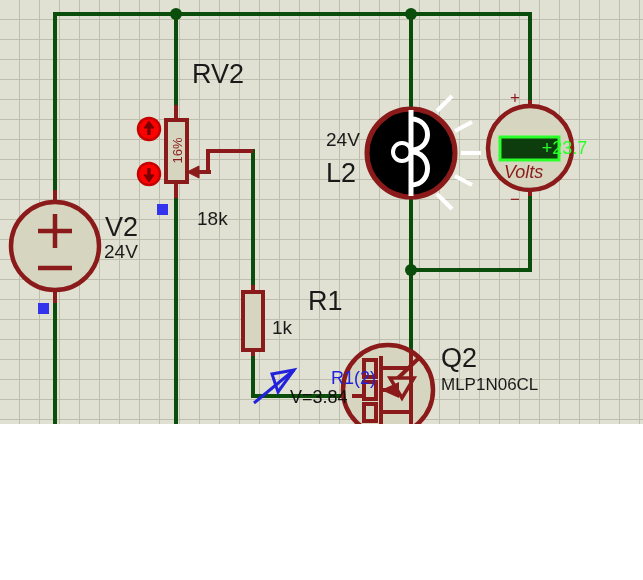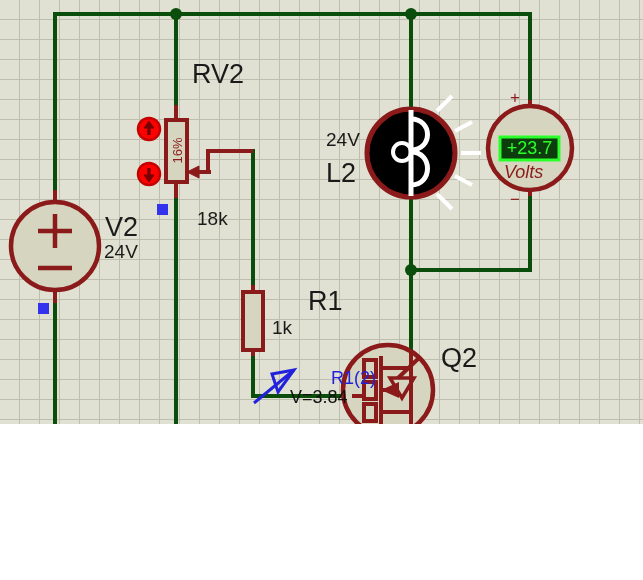--- a/index.html
+++ b/index.html
@@ -218,22 +218,23 @@
   <div class="lbl lbl-big" style="left:272px;top:286px;margin-left:36px;">R1</div>
 
   <div class="lbl lbl-mid" style="left:272px;top:317px;">1k</div>
 
   <div class="lbl lbl-mid" style="left:326px;top:129px;">24V</div>
 
   <div class="lbl lbl-big" style="left:326px;top:158px;">L2</div>
 
   <div class="lbl lbl-big" style="left:441px;top:343px;">Q2</div>
 
-
-  <div class="lbl meter-digits" style="left:503px;top:138px;width:53px;text-align:center;">+23.7</div>
+  <div class="lbl lbl-small" style="left:441px;top:375px;">MLP1N06CL</div>
+
+  <div class="lbl meter-digits" style="left:503px;top:138px;width:53px;text-align:center;padding-left:35px;">+23.7</div>
 
   <div class="lbl volts-word" style="left:504px;top:162px;width:52px;text-align:left;">Volts</div>
 
   <div class="lbl pm" style="left:510px;top:88px;">+</div>
 
   <div class="lbl pm" style="left:510px;top:190px;">−</div>
 
   <div class="lbl probe-name" style="left:295px;top:368px;margin-left:36px;">R1(2)</div>
 
   <div class="lbl probe-val" style="left:290px;top:387px;">V=3.84</div>

